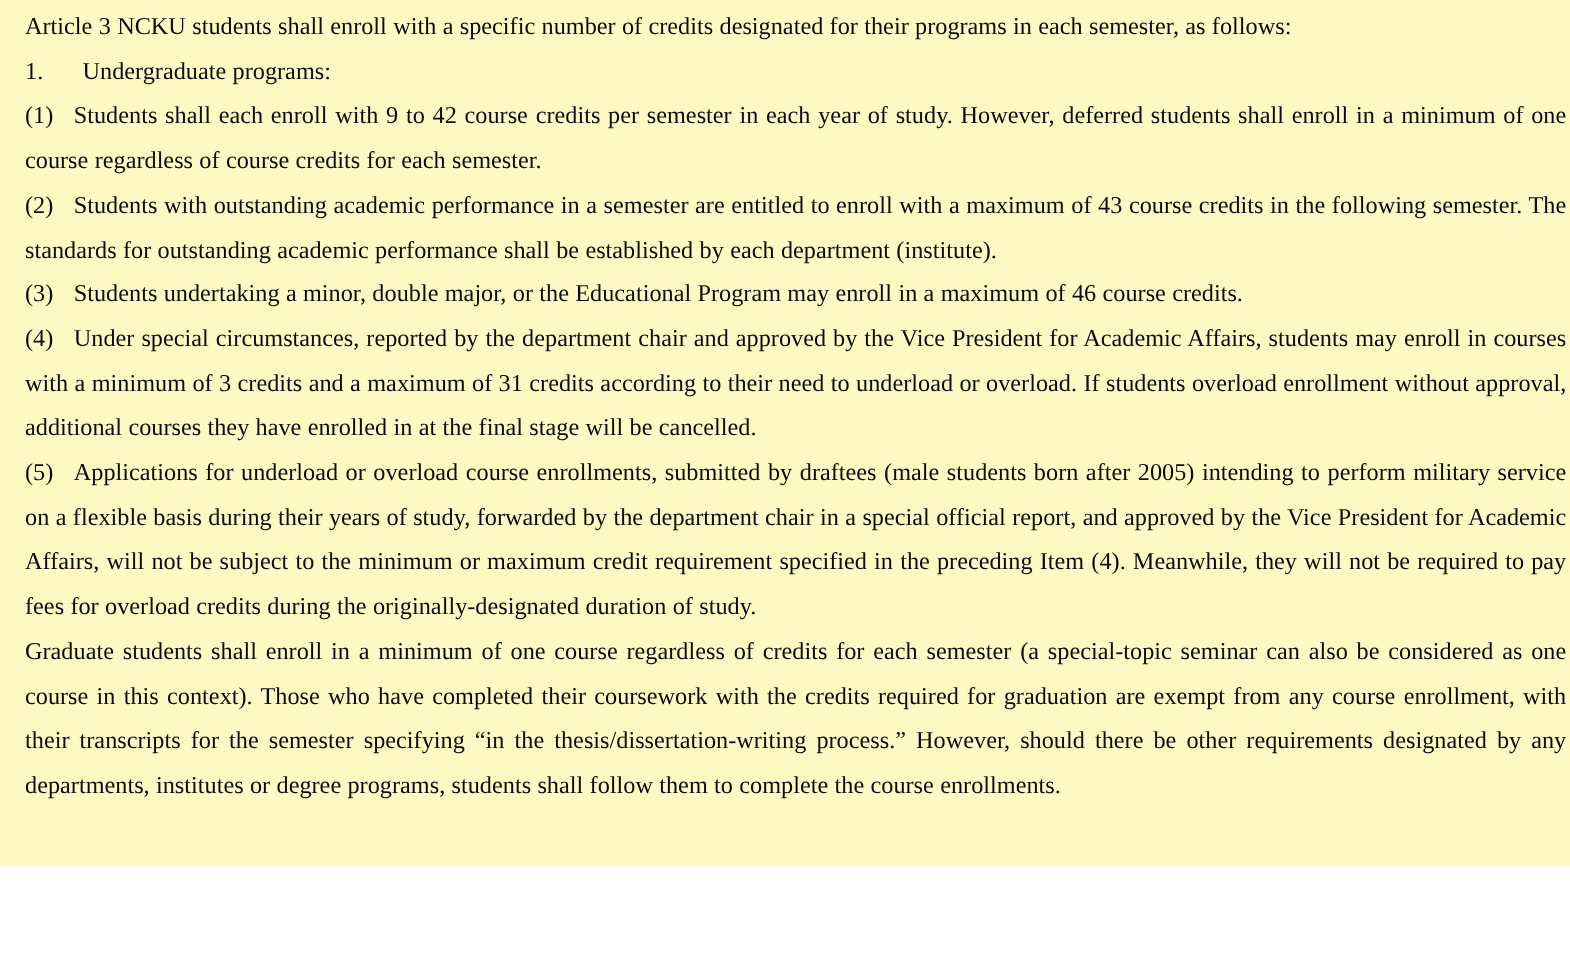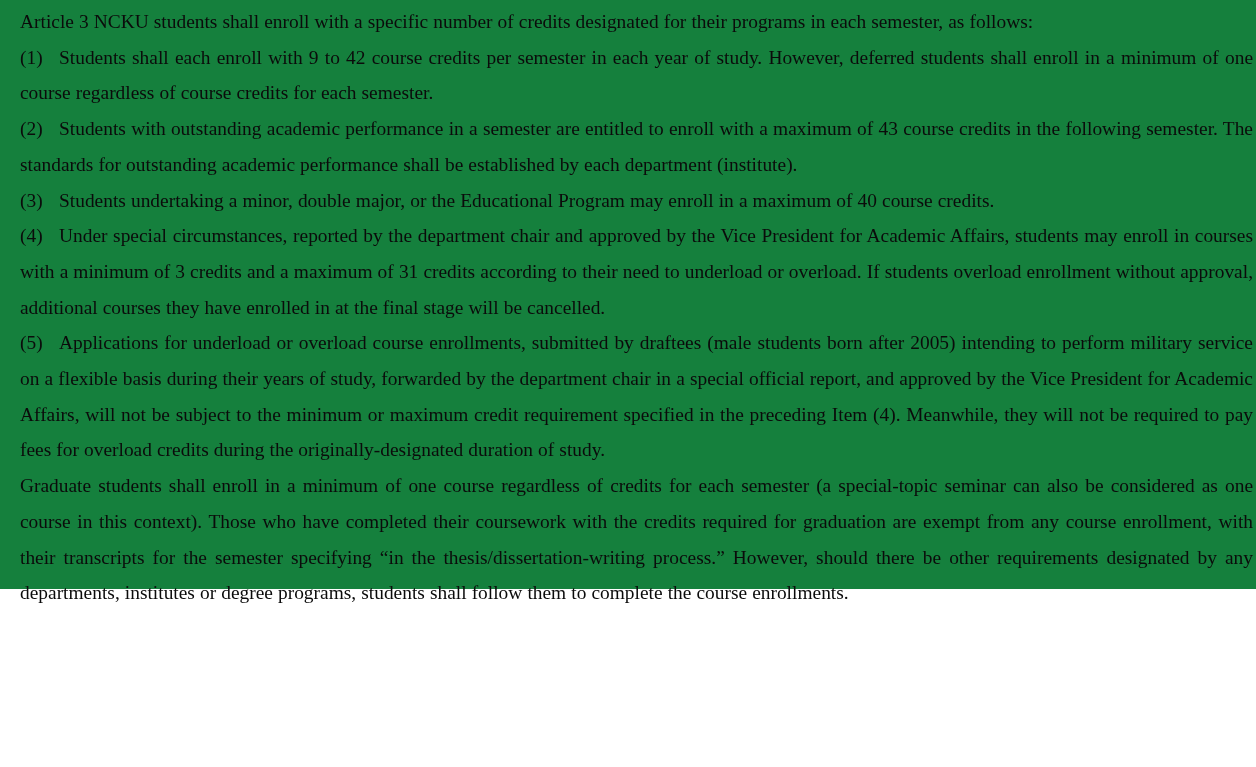--- a/index.html
+++ b/index.html
@@ -13,23 +13,23 @@
     height: 767px;
     overflow: hidden;
     font-family: "Liberation Serif", "DejaVu Serif", serif;
     color: #0b0b0b;
     -webkit-font-smoothing: antialiased;
   }
 
   #document-page {
     box-sizing: border-box;
     width: 1256px;
-    height: 589px;
+    height: 693px;
     padding: 4px 3px 0 20px;
-    background: #15803d;
+    background: #fef9c3;
   }
 
   .doc-para {
     margin: 0;
     font-size: 19.4px;
     line-height: 35.7px;
     text-align: justify;
     text-justify: inter-word;
     letter-spacing: 0.01px;
     word-spacing: 0.2px;
@@ -60,26 +60,27 @@
     text-align-last: left;
   }
 </style>
 </head>
 <body>
 
 <div id="document-page">
 
   <p class="doc-para para-article justify-block">Article 3 NCKU students shall enroll with a specific number of credits designated for their programs in each semester, as follows:</p>
 
+  <p class="doc-para justify-block"><span class="list-marker-num">1.</span><span>Undergraduate programs:</span></p>
 
   <p class="doc-para justify-block"><span class="list-marker-paren">(1)</span><span>Students shall each enroll with 9 to 42 course credits per semester in each year of study. However, deferred students shall enroll in a minimum of one course regardless of course credits for each semester.</span></p>
 
   <p class="doc-para justify-block"><span class="list-marker-paren">(2)</span><span>Students with outstanding academic performance in a semester are entitled to enroll with a maximum of 43 course credits in the following semester. The standards for outstanding academic performance shall be established by each department (institute).</span></p>
 
-  <p class="doc-para justify-block"><span class="list-marker-paren">(3)</span><span>Students undertaking a minor, double major, or the Educational Program may enroll in a maximum of 40 course credits.</span></p>
+  <p class="doc-para justify-block"><span class="list-marker-paren">(3)</span><span>Students undertaking a minor, double major, or the Educational Program may enroll in a maximum of 46 course credits.</span></p>
 
   <p class="doc-para justify-block"><span class="list-marker-paren">(4)</span><span>Under special circumstances, reported by the department chair and approved by the Vice President for Academic Affairs, students may enroll in courses with a minimum of 3 credits and a maximum of 31 credits according to their need to underload or overload. If students overload enrollment without approval, additional courses they have enrolled in at the final stage will be cancelled.</span></p>
 
   <p class="doc-para justify-block"><span class="list-marker-paren">(5)</span><span>Applications for underload or overload course enrollments, submitted by draftees (male students born after 2005) intending to perform military service on a flexible basis during their years of study, forwarded by the department chair in a special official report, and approved by the Vice President for Academic Affairs, will not be subject to the minimum or maximum credit requirement specified in the preceding Item (4). Meanwhile, they will not be required to pay fees for overload credits during the originally-designated duration of study.</span></p>
 
 
   <p class="doc-para justify-block">Graduate students shall enroll in a minimum of one course regardless of credits for each semester (a special-topic seminar can also be considered as one course in this context). Those who have completed their coursework with the credits required for graduation are exempt from any course enrollment, with their transcripts for the semester specifying “in the thesis/dissertation-writing process.” However, should there be other requirements designated by any departments, institutes or degree programs, students shall follow them to complete the course enrollments.</p>
 
 </div>
 

